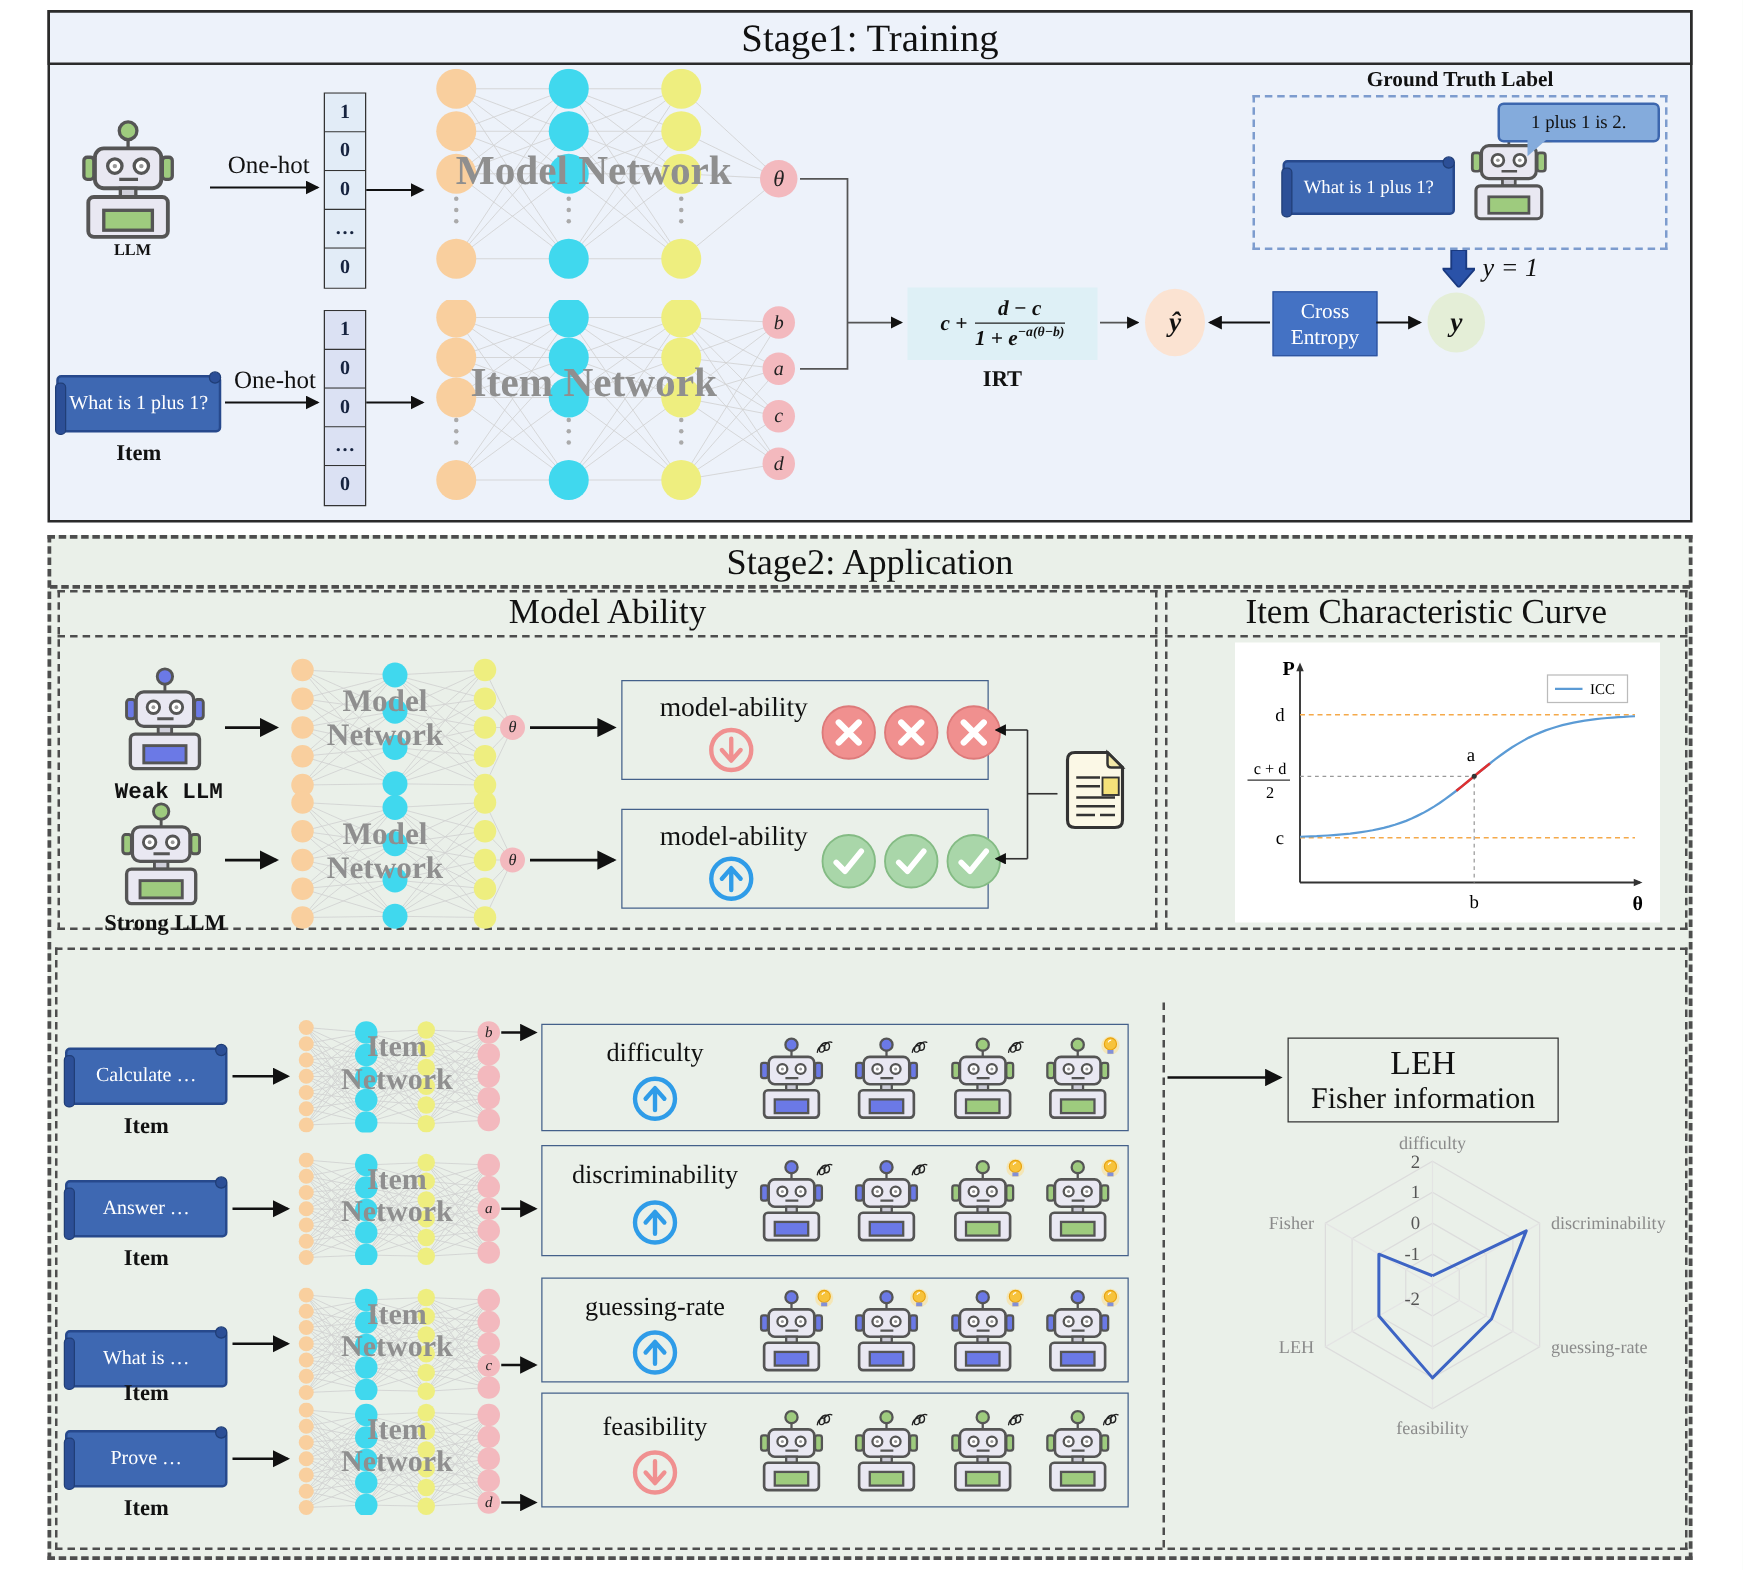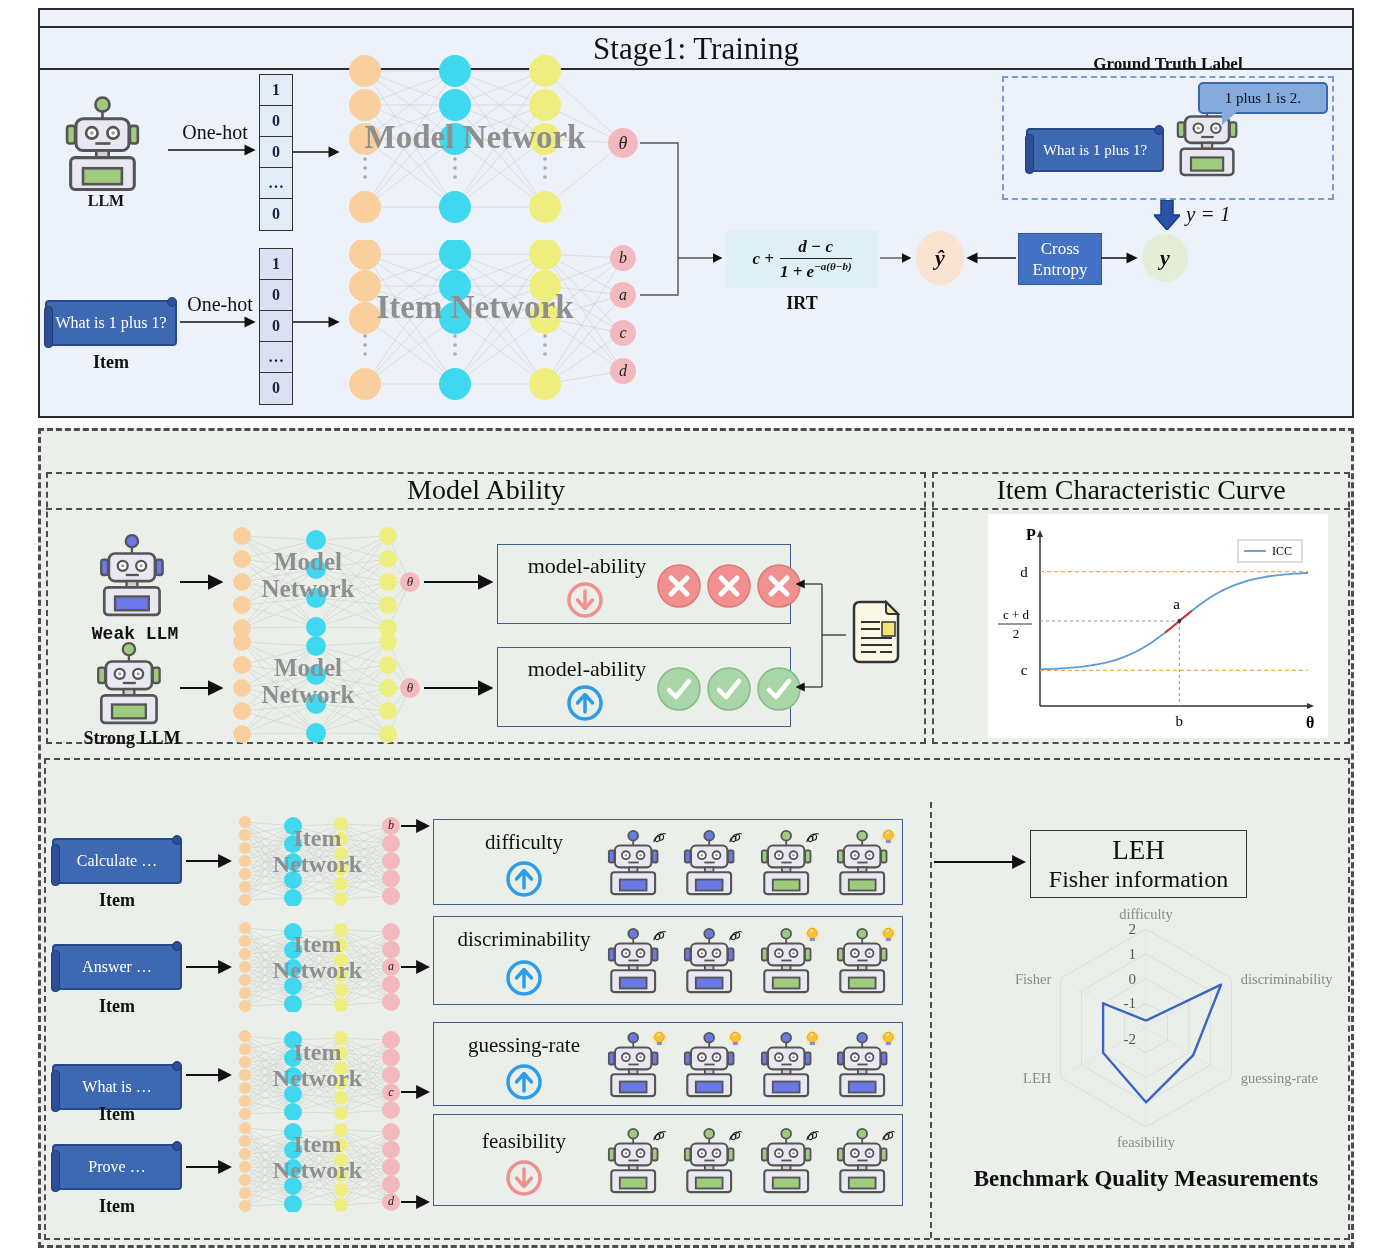--- a/index.html
+++ b/index.html
@@ -1,20 +1,20 @@
 <!DOCTYPE html>
 <html><head>
 <meta charset="utf-8">
 <style>
   html,body{margin:0;padding:0;background:#fff;}
   #canvas{position:relative;width:1394px;height:1256px;background:#fff;font-family:"Liberation Serif","DejaVu Serif",serif;color:#111;overflow:hidden;}
   .abs{position:absolute;}
   
   .stage1{left:38px;top:8px;width:1316px;height:410px;border:2.5px solid #2b2b2b;background:#edf2fa;box-sizing:border-box;}
-  .s1title{left:38px;top:8px;width:1316px;height:44px;line-height:42px;text-align:center;font-size:31px;border:2.5px solid #2b2b2b;border-bottom:2.5px solid #2b2b2b;box-sizing:border-box;margin-top:18px;}
+  .s1title{left:38px;top:8px;width:1316px;height:44px;line-height:42px;text-align:center;font-size:31px;border:2.5px solid #2b2b2b;border-bottom:2.5px solid #2b2b2b;box-sizing:border-box;}
   .caption{font-weight:bold;font-size:18px;text-align:center;}
   .onehot{font-size:20px;text-align:center;}
   .vec{display:flex;flex-direction:column;border:1.5px solid #333;}
   .vec div{width:32px;height:31px;line-height:29px;text-align:center;font-weight:bold;font-size:16px;color:#16233f;border-bottom:1.5px solid #333;box-sizing:border-box;}
   .vec div:last-child{border-bottom:none;}
   .vec.v1 div{background:#e2ecf7;}
   .vec.v2 div{background:#dbe1f3;}
   .netlabel{font-weight:bold;color:#8f8f8f;text-align:center;line-height:1.08;pointer-events:none;}
   .scroll{background:#3e68b2;border:2px solid #27498c;border-radius:4px;box-sizing:border-box;}
   .scroll::before{content:"";position:absolute;left:-3px;top:4px;bottom:-4px;width:7px;background:#2c4f97;border:1.5px solid #203e77;border-radius:4px;}
@@ -63,21 +63,21 @@
     <circle cx="36" cy="44" r="6.5" fill="#fff" stroke="#555" stroke-width="3"></circle>
     <circle cx="60" cy="44" r="6.5" fill="#fff" stroke="#555" stroke-width="3"></circle>
     <circle cx="36" cy="44" r="2" fill="#999"></circle>
         <circle cx="60" cy="44" r="2" fill="#999"></circle>
     <line x1="40" y1="56" x2="57" y2="56" stroke="#555" stroke-width="3"></line>
     <rect x="41" y="64" width="14" height="8" fill="#cfcfda" stroke="#555" stroke-width="3"></rect>
     <rect x="12" y="72" width="72" height="36" rx="5" fill="#e9e8f2" stroke="#555" stroke-width="3.5"></rect>
     <rect x="26" y="84" width="44" height="18" fill="#9ecb7e" stroke="#555" stroke-width="3"></rect>
     </svg>
     </div>
-  <div class="abs caption" style="left:56px;top:192px;width:100px;font-size:16px;font-family:Liberation Serif, serif;">LLM</div>
+  <div class="abs caption" style="left:56px;top:192px;width:100px;font-size:13px;font-family:Liberation Serif, serif;">LLM</div>
 
   <div class="abs onehot" style="left:165px;top:121px;width:100px;">One-hot</div>
   <div class="abs vec v1" style="left:259px;top:74px;">
     <div>1</div>
     <div>0</div>
     <div>0</div>
     <div>…</div>
     <div>0</div>
   </div>
 
@@ -291,20 +291,21 @@
     </div>
   <div class="abs bubble" style="left:1198px;top:82px;width:130px;height:32px;">1 plus 1 is 2.</div>
   <div class="abs" style="left:1154px;top:200px;">
     <svg width="26" height="30" viewBox="0 0 26 30">
         <polygon points="7,0 19,0 19,15 26,15 13,30 0,15 7,15" fill="#2a52a8" stroke="#1a3a80" stroke-width="1.5"></polygon>
       </svg>
   </div>
   <div class="abs" style="left:1186px;top:202px;font-style:italic;font-size:21px;">y = 1</div>
 
   <div class="abs stage2"></div>
+  <div class="abs s2title">Stage2: Application</div>
 
   <div class="abs panel" style="left:46px;top:472px;width:880px;height:272px;"></div>
   <div class="abs phead" style="left:46px;top:474px;width:880px;height:36px;">Model Ability</div>
 
   <div class="abs" style="left:95px;top:532px;width:80px;">
       <svg width="80" height="86" viewBox="0 0 104 112">
     <line x1="48" y1="16" x2="48" y2="28" stroke="#555" stroke-width="3"></line>
     <circle cx="48" cy="12" r="8" fill="#6b79e6" stroke="#555" stroke-width="3"></circle>
     <rect x="8" y="36" width="9" height="20" rx="3" fill="#6b79e6" stroke="#555" stroke-width="3"></rect>
     <rect x="79" y="36" width="9" height="20" rx="3" fill="#6b79e6" stroke="#555" stroke-width="3"></rect>
@@ -1450,21 +1451,20 @@
         <text x="161" y="110.25" text-anchor="end" font-size="15" fill="#555">-1</text>
         <text x="161" y="146" text-anchor="end" font-size="15" fill="#555">-2</text>
         <text x="171" y="21" text-anchor="middle" font-size="14.5" fill="#8a8a8a">difficulty</text>
         <text x="265.7365149746594" y="85.49999999999999" text-anchor="start" font-size="14.5" fill="#8a8a8a">discriminability</text>
         <text x="265.7365149746594" y="184.49999999999997" text-anchor="start" font-size="14.5" fill="#8a8a8a">guessing-rate</text>
         <text x="171" y="249" text-anchor="middle" font-size="14.5" fill="#8a8a8a">feasibility</text>
         <text x="76.2634850253406" y="184.50000000000006" text-anchor="end" font-size="14.5" fill="#8a8a8a">LEH</text>
         <text x="76.26348502534059" y="85.49999999999999" text-anchor="end" font-size="14.5" fill="#8a8a8a">Fisher</text>
   </svg>
     </div>
-  <div class="abs radtitle" style="left:950px;top:1166px;width:392px;">Benchmark Quality Measurements</div>
 
   <svg class="abs ov" style="left:0;top:0;" width="1394" height="1256">
     <defs>
       <marker id="ah" viewBox="0 0 10 10" refX="8.5" refY="5" markerWidth="7" markerHeight="7" orient="auto-start-reverse">
         <path d="M0,0 L10,5 L0,10 z" fill="#111"></path>
       </marker>
     </defs>
     <g stroke="#111" stroke-width="1.6" fill="none">
       <line x1="168" y1="150" x2="254" y2="150" marker-end="url(#ah)"></line>
       <line x1="293" y1="152" x2="338" y2="152" marker-end="url(#ah)"></line>

